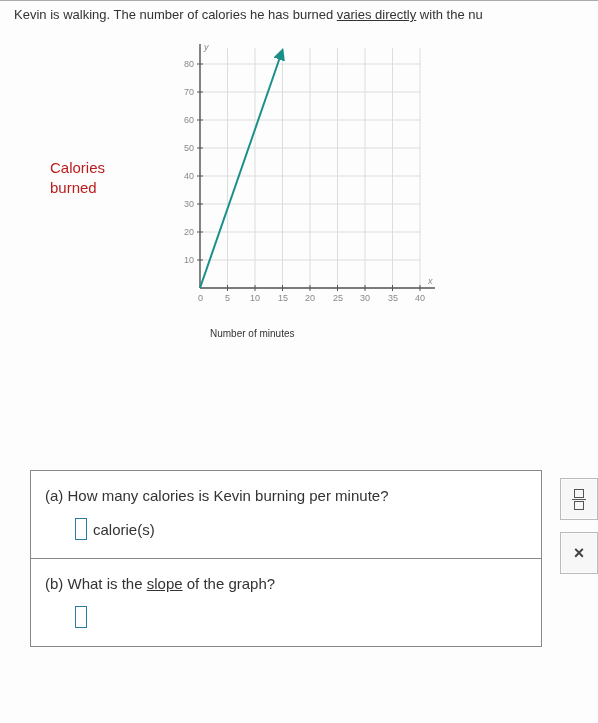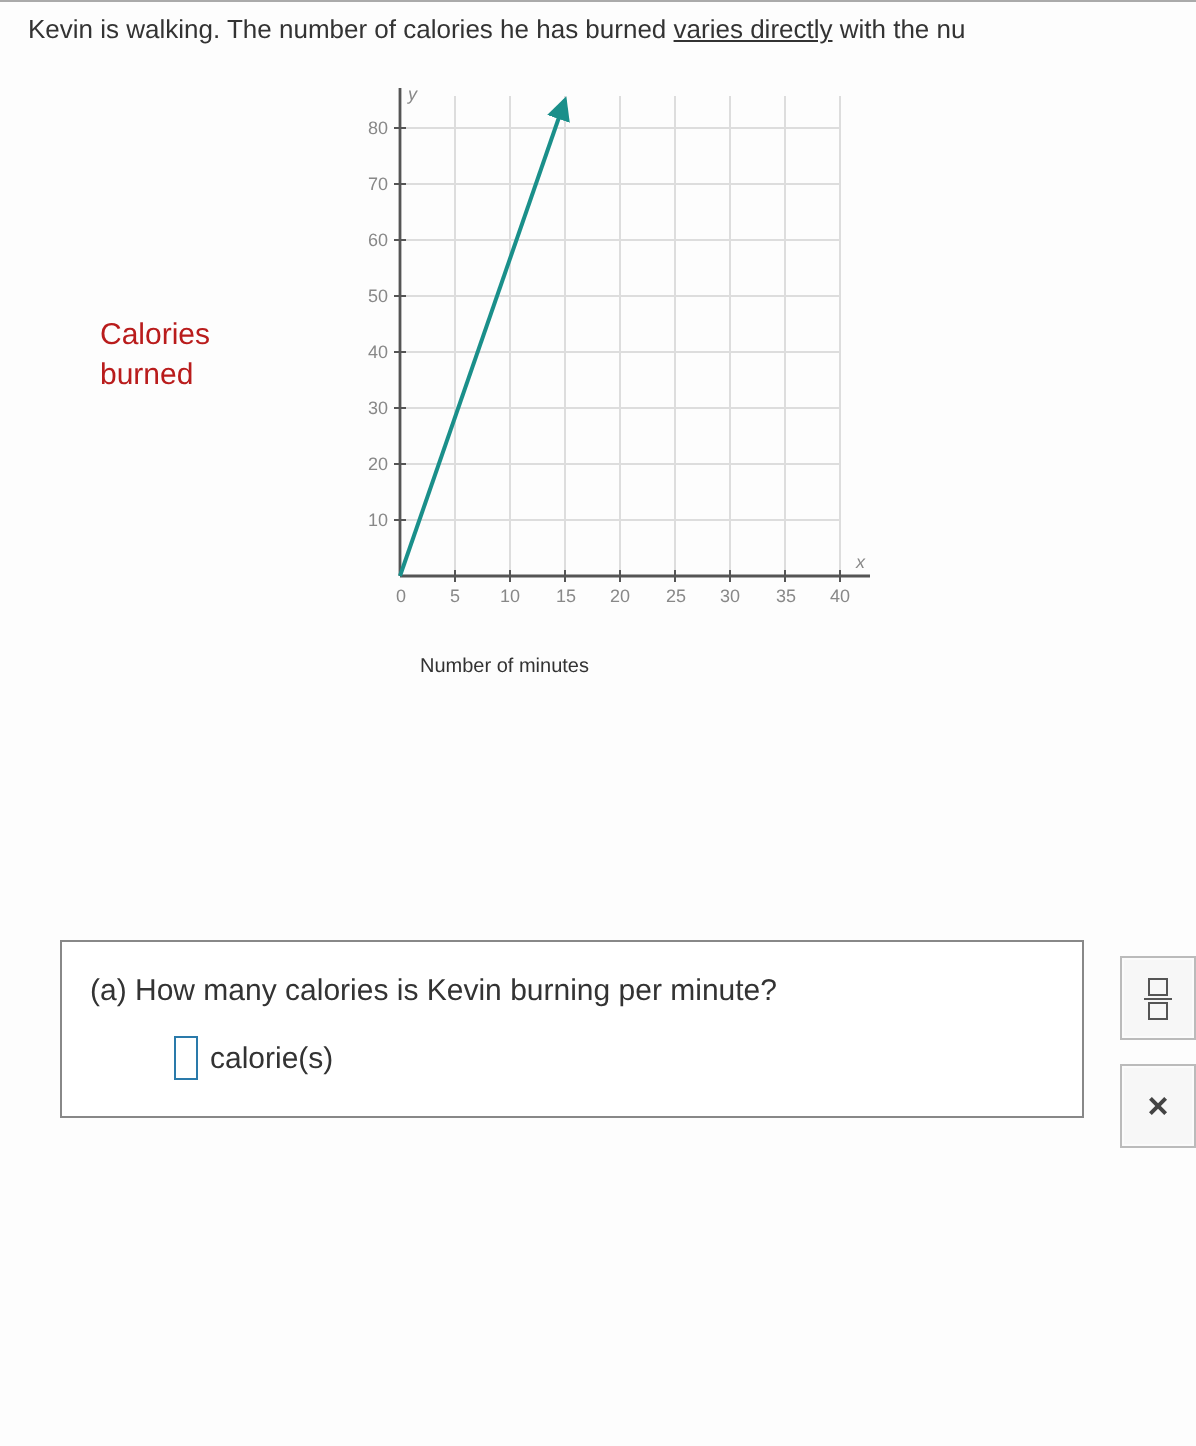--- a/index.html
+++ b/index.html
@@ -67,21 +67,21 @@
   .q-row {
     padding: 16px 14px 18px 14px;
     font-size: 15px;
     color: #333;
   }
   .q-row + .q-row {
     border-top: 1px solid #888;
   }
   .answer-line {
     margin-top: 14px;
-    margin-left: 42px;
+    margin-left: 30px;
     display: flex;
     align-items: center;
     gap: 6px;
     font-size: 15px;
   }
   .input-box {
     display: inline-block;
     width: 12px;
     height: 22px;
     border: 1px solid #2a7aaa;
@@ -238,20 +238,28 @@
 </div>
 
 <div class="questions">
   <div class="q-row">
     <div>(a) How many calories is Kevin burning per minute?</div>
     <div class="answer-line">
       <span class="input-box"></span>
       <span>calorie(s)</span>
     </div>
   </div>
+  <div class="q-row">
+    <div>
+      <span>(b) What is the </span><span class="underline-link">slope</span><span> of the graph?</span>
+    </div>
+    <div class="answer-line">
+      <span class="input-box dim"></span>
+    </div>
+  </div>
 </div>
 
 <div class="sidebar">
   <div class="tool-btn">
     <span class="frac">
       <span class="num"></span>
       <span class="bar"></span>
       <span class="den"></span>
     </span>
   </div>

